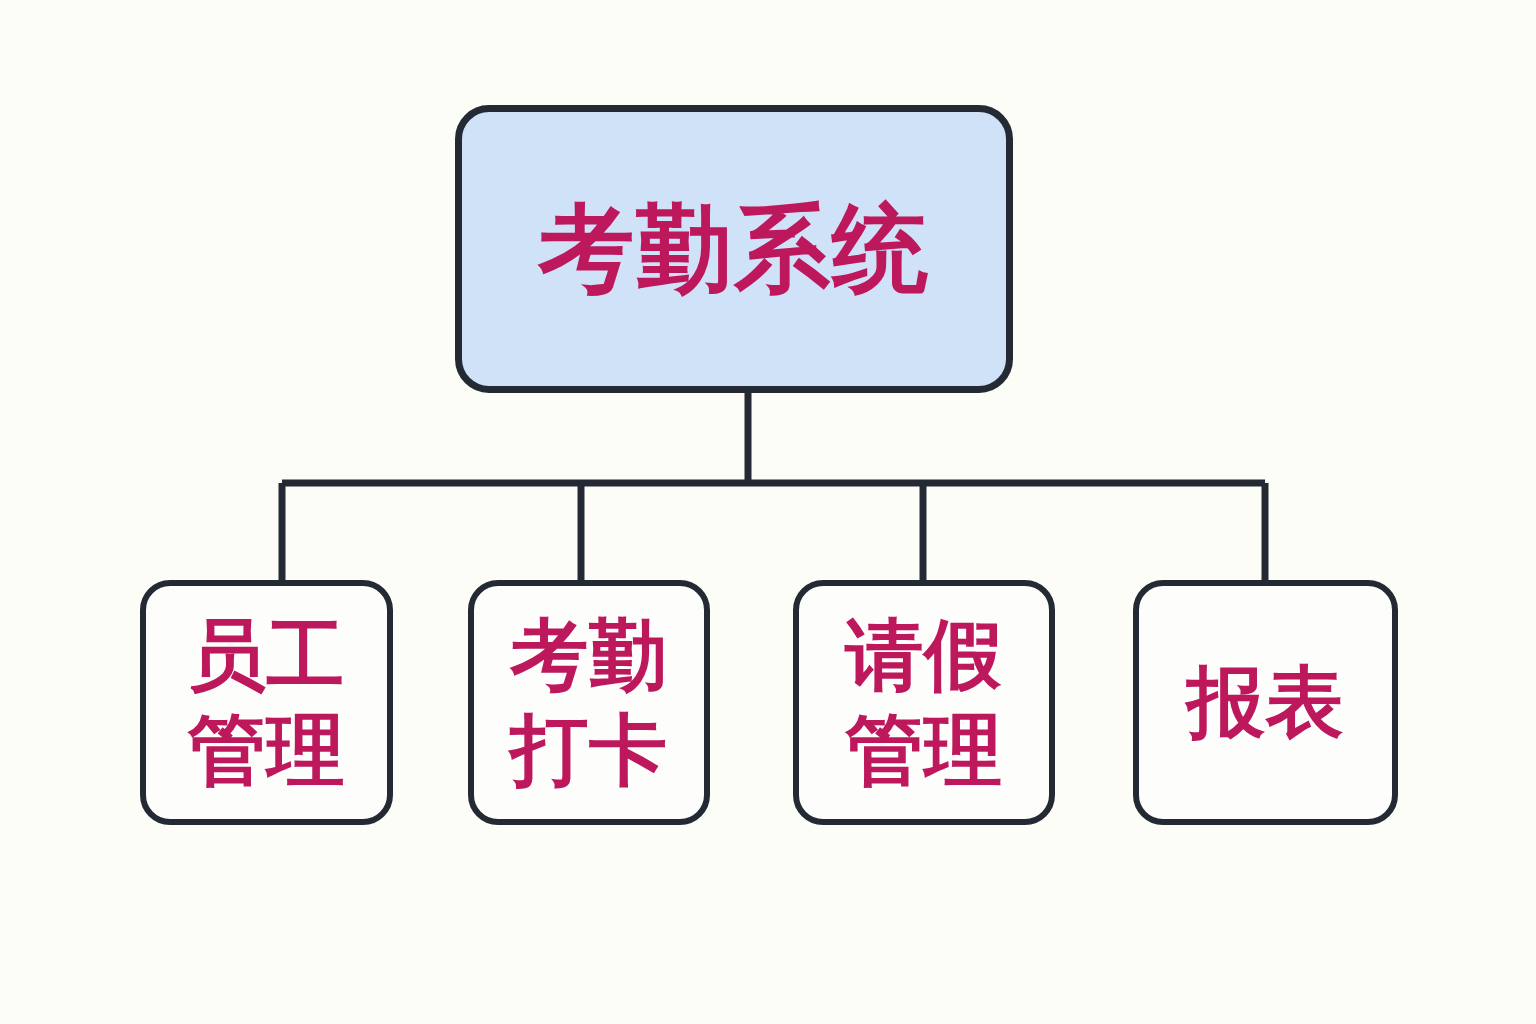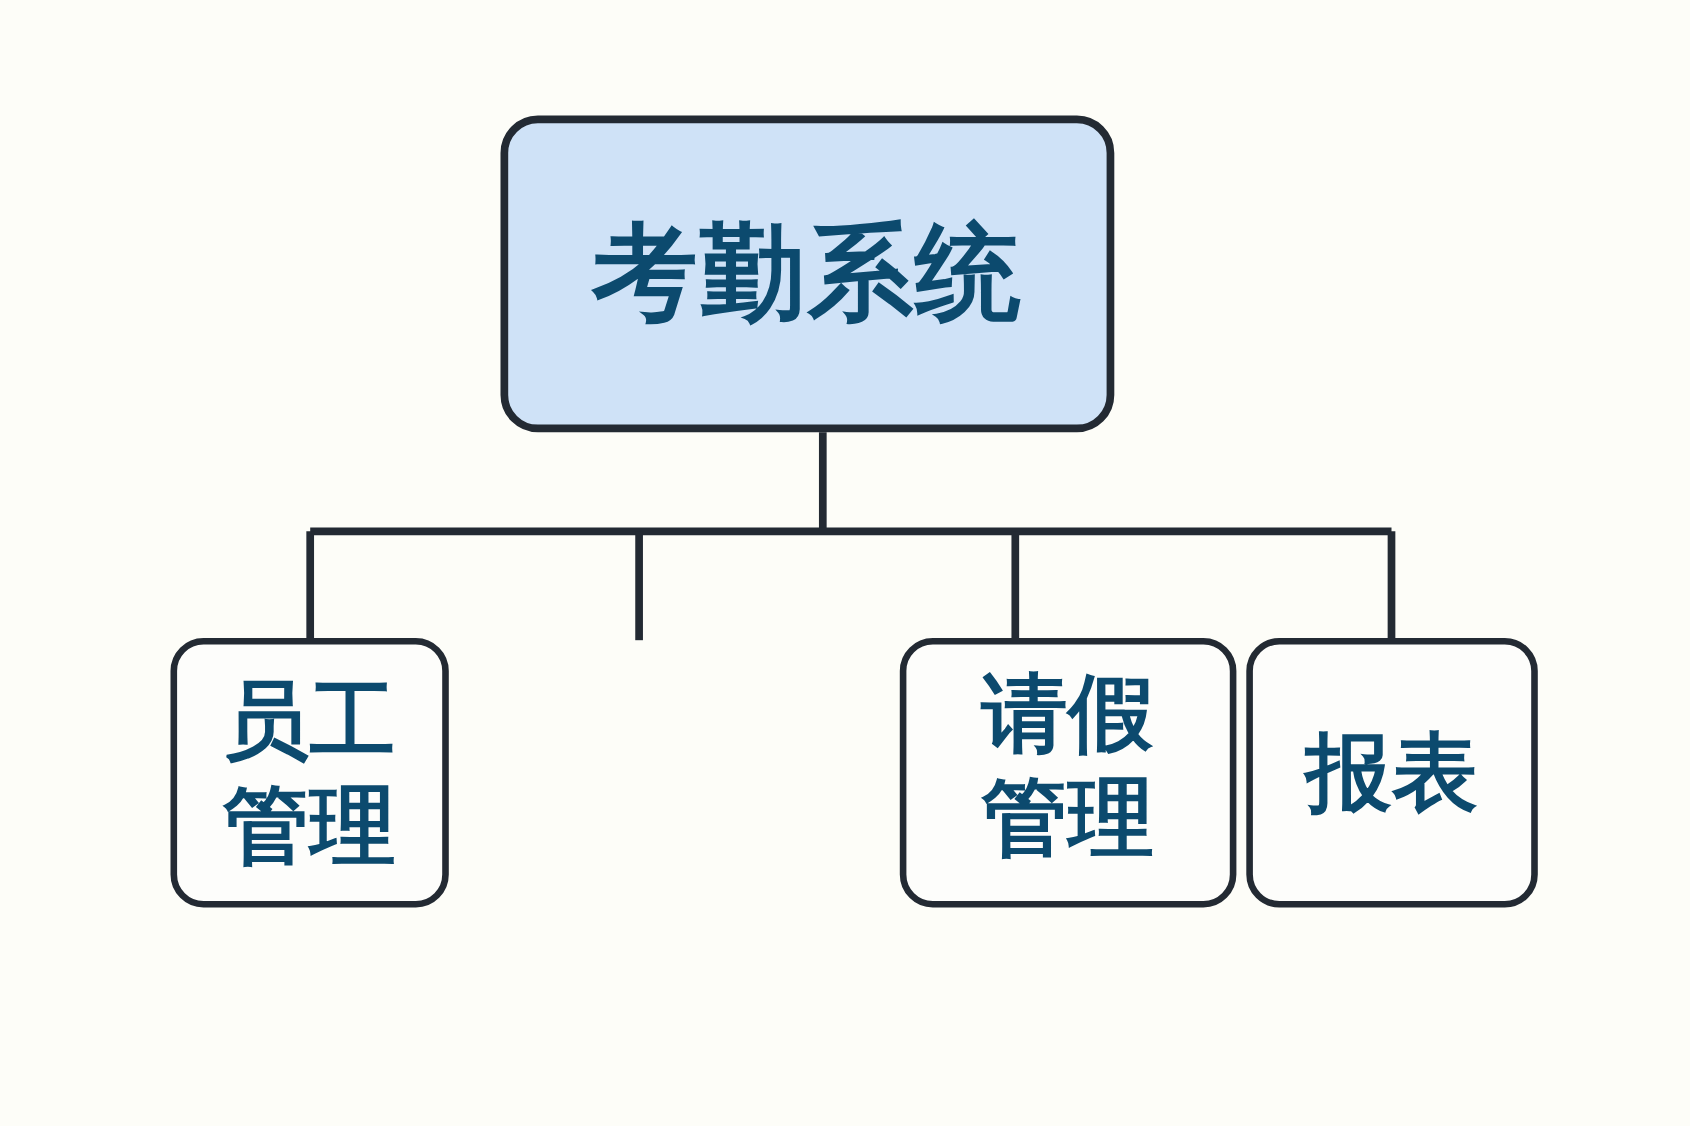--- a/index.html
+++ b/index.html
@@ -35,21 +35,21 @@
   
   .node {
     position: absolute;
     box-sizing: border-box;
     display: flex;
     flex-direction: column;
     align-items: center;
     justify-content: center;
     text-align: left;
     border-style: solid;
-    color: #0c4a6e;
+    color: #be185d;
     line-height: 1.06;
     letter-spacing: 0.01em;
     font-weight: 700;
   }
 
   
   .node--root {
     left: 455px;
     top: 105px;
     width: 558px;
@@ -66,23 +66,23 @@
   .node--child {
     top: 580px;
     height: 245px;
     background: #fdfdfb;
     border-color: #232a33;
     border-width: 6px;
     border-radius: 30px;
     font-size: 78px;
   }
 
-  .node--child-0 { left: 155px;  width: 253px; }
+  .node--child-0 { left: 140px;  width: 253px; }
   .node--child-1 { left: 468px;  width: 242px; }
-  .node--child-2 { left: 818px;  width: 306px; font-family: Liberation Mono, monospace; }
+  .node--child-2 { left: 793px;  width: 262px; }
   .node--child-3 { left: 1133px; width: 265px; gap: 48px; }
 
   .node-line {
     display: block;
     white-space: nowrap;
   }
   .node--child .node-line + .node-line {
     margin-top: 12px;
   }
 </style>
@@ -107,20 +107,24 @@
 
   <div class="node node--root">
     <span class="node-line">考勤系统</span>
   </div>
 
   <div class="node node--child node--child-0">
     <span class="node-line">员工</span>
     <span class="node-line">管理</span>
   </div>
 
+  <div class="node node--child node--child-1">
+    <span class="node-line">考勤</span>
+    <span class="node-line">打卡</span>
+  </div>
 
   <div class="node node--child node--child-2">
     <span class="node-line">请假</span>
     <span class="node-line">管理</span>
   </div>
 
   <div class="node node--child node--child-3">
     <span class="node-line">报表</span>
   </div>
 

